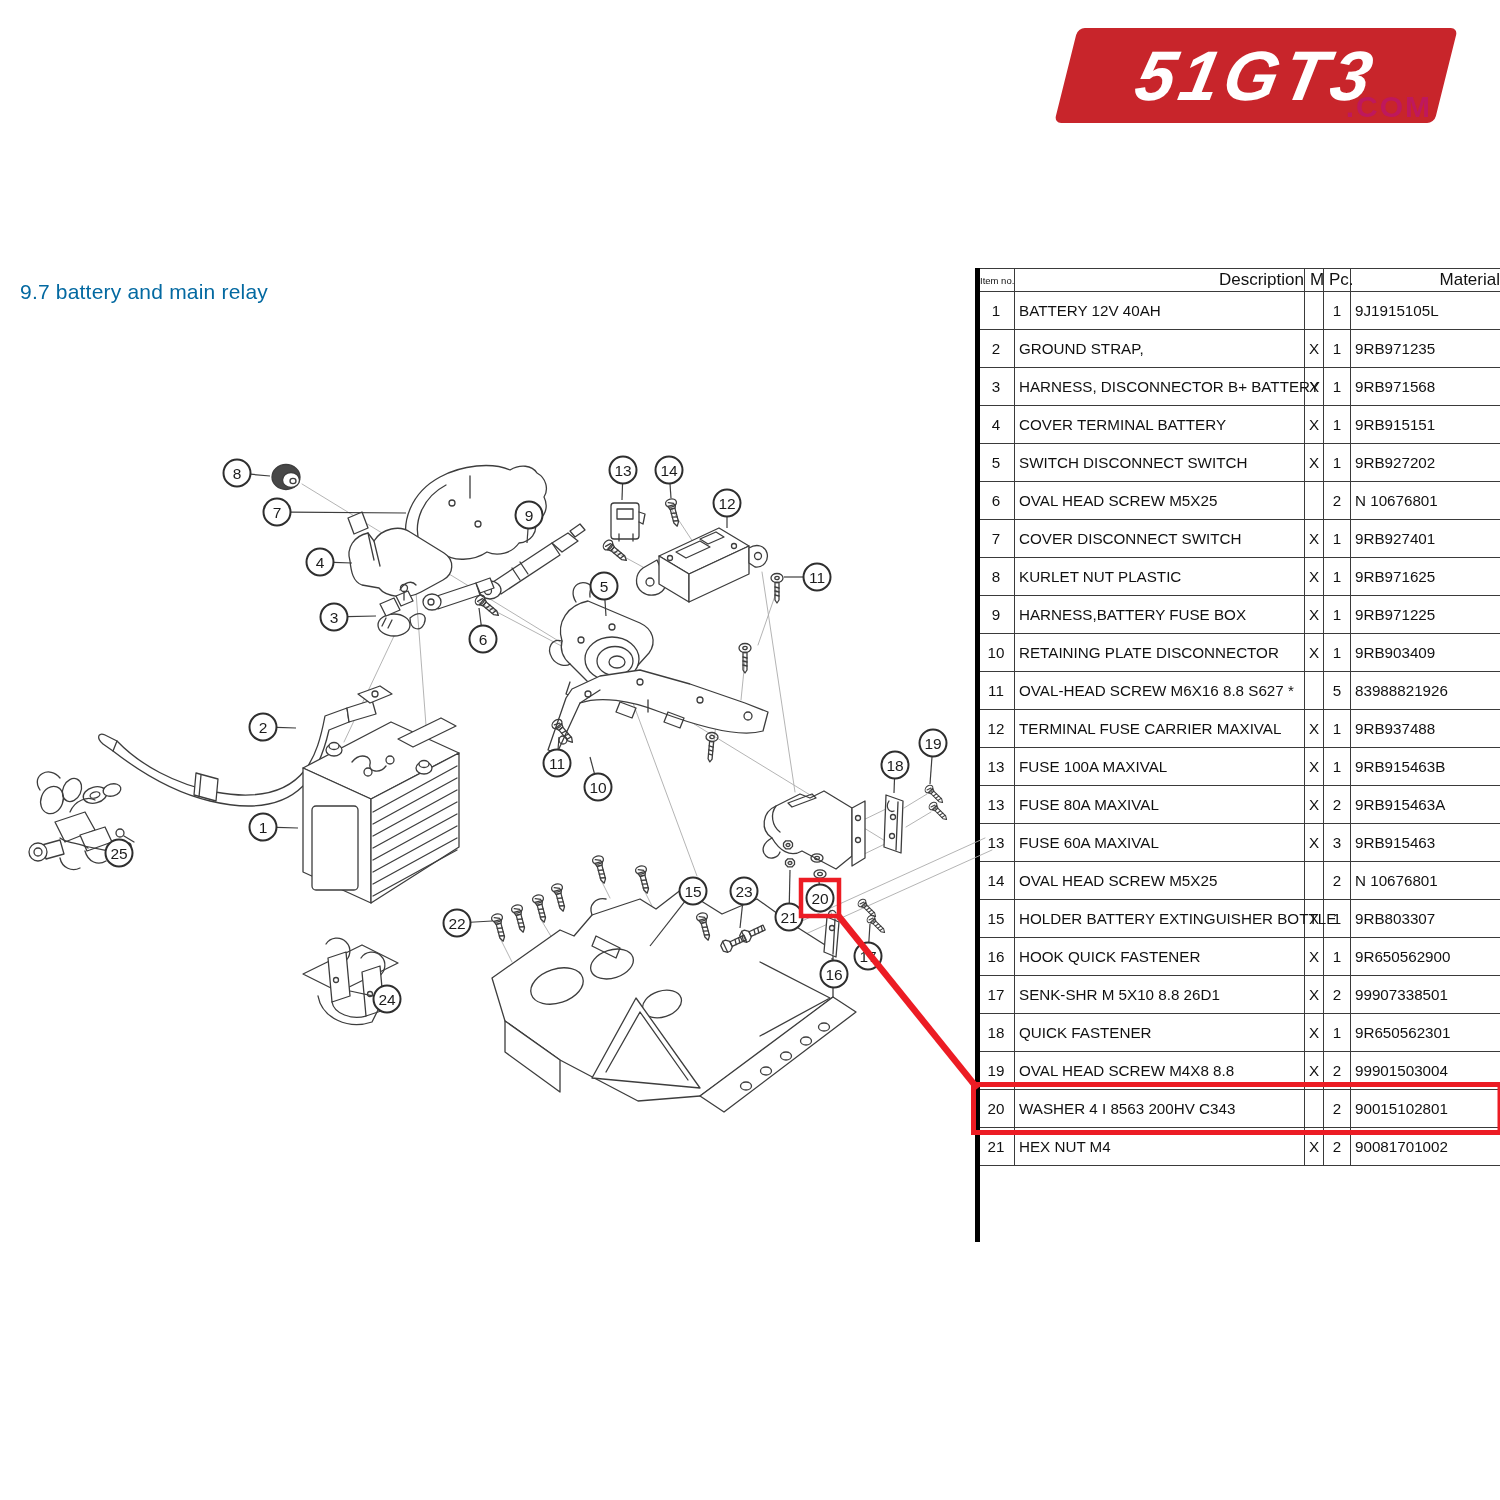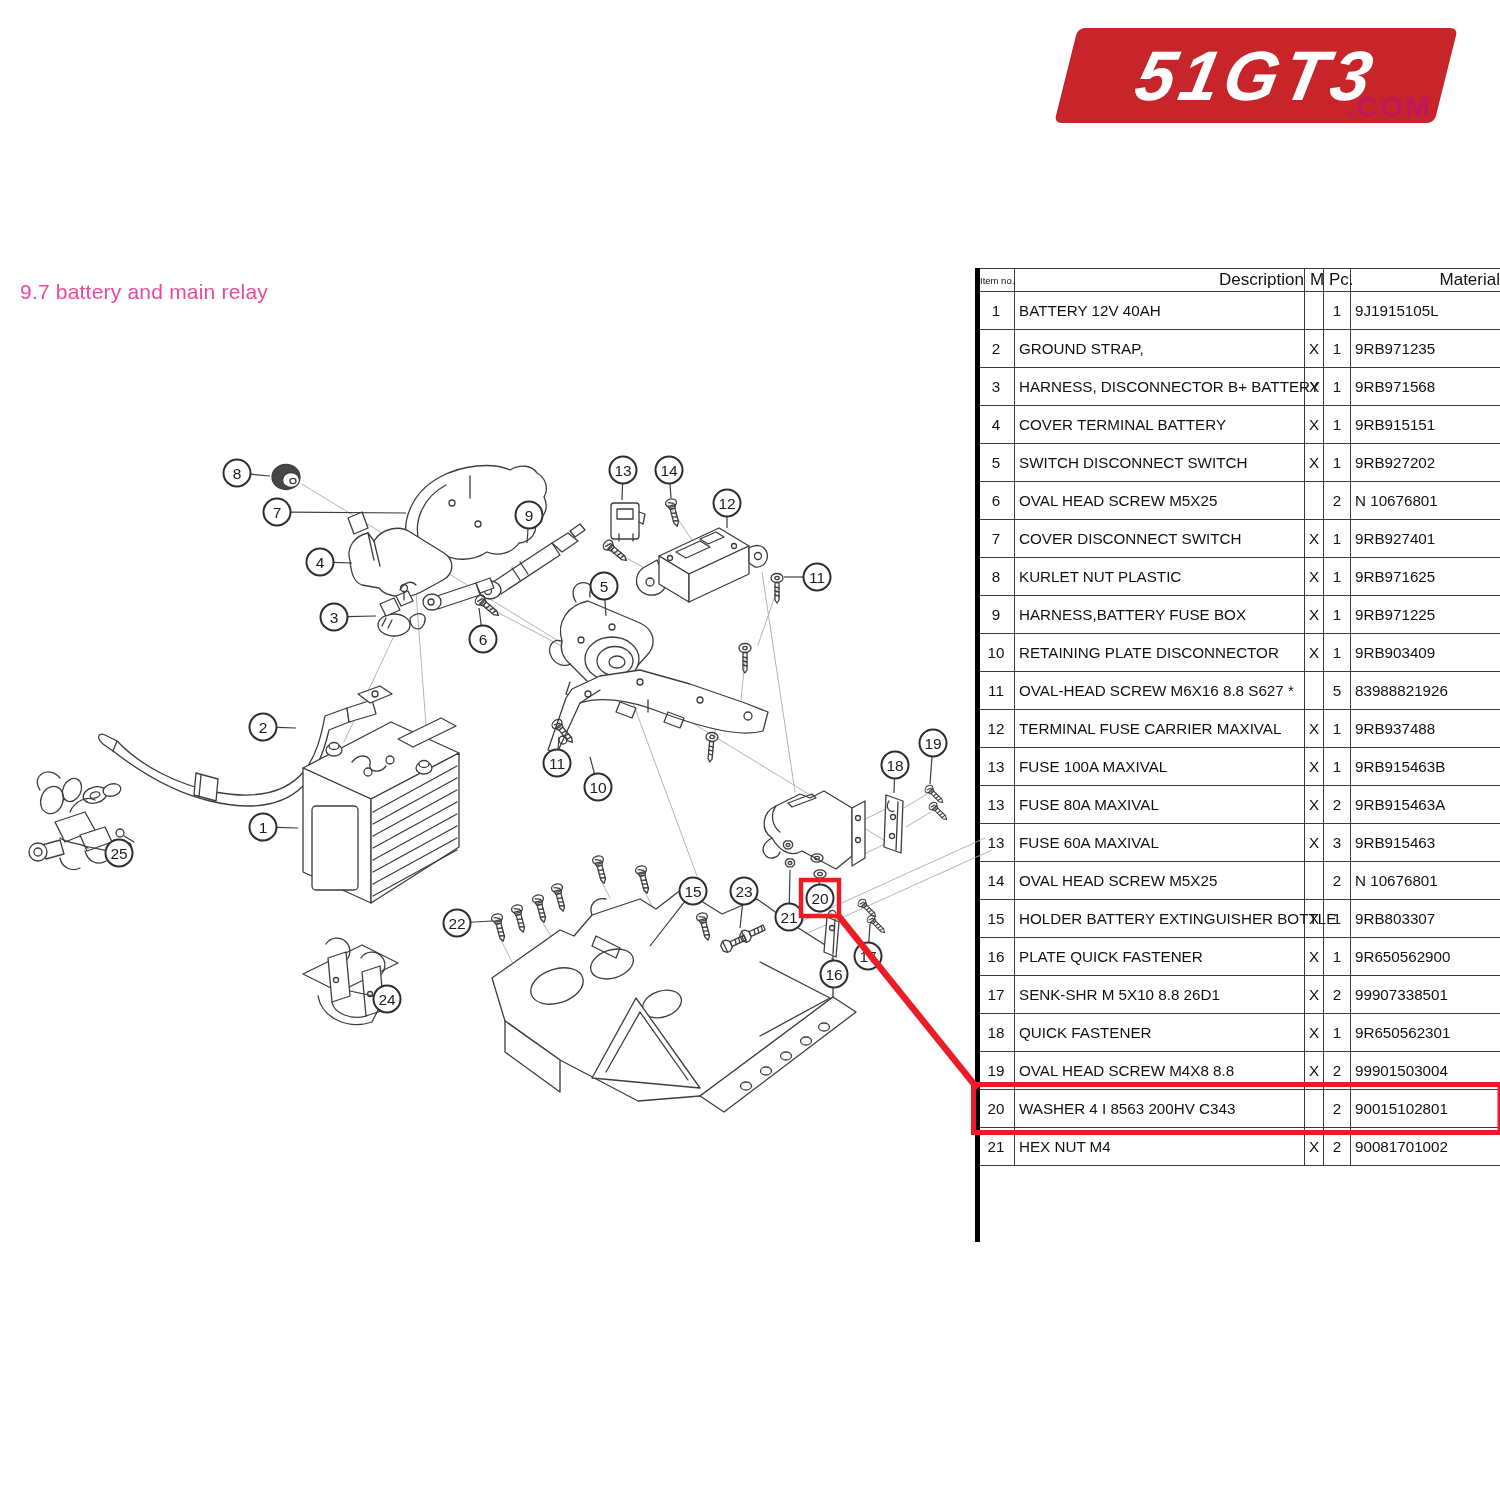--- a/index.html
+++ b/index.html
@@ -1,19 +1,19 @@
 <!DOCTYPE html>
 <html><head>
 <meta charset="utf-8">
 <style>
   html,body{margin:0;padding:0;background:#fff;}
   .page{position:relative;width:1500px;height:1500px;background:#ffffff;overflow:hidden;
         font-family:"Liberation Sans",sans-serif;color:#111;}
   
-  .title{position:absolute;left:20px;top:280px;font-size:21px;color:#ec4899;letter-spacing:0.2px;}
+  .title{position:absolute;left:20px;top:280px;font-size:21px;color:#0369a1;letter-spacing:0.2px;}
   
   .logo-band{position:absolute;left:1066px;top:28px;width:380px;height:95px;background:#c8252b;
              transform:skewX(-14deg);border-radius:7px;display:flex;align-items:center;justify-content:center;}
   .logo-text{font-style:italic;font-weight:bold;font-size:70px;color:#ffffff;letter-spacing:5px;transform:skewX(3deg);}
   .logo-tld{position:absolute;left:1200px;top:90px;width:232px;text-align:right;font-size:30px;
             font-weight:bold;color:#be185d;letter-spacing:2px;}
   
   .parts{position:absolute;left:977px;top:268px;width:523px;border-collapse:collapse;table-layout:fixed;}
   .parts th,.parts td{border:1.6px solid #3a3a3a;padding:0;overflow:visible;}
   .parts th:last-child,.parts td:last-child{border-right:none;}
@@ -176,21 +176,21 @@
         </tr>
         <tr>
           <td class="c-item">15</td>
           <td class="c-description">HOLDER BATTERY EXTINGUISHER BOTTLE</td>
           <td class="c-m">X</td>
           <td class="c-pc">1</td>
           <td class="c-material">9RB803307</td>
         </tr>
         <tr>
           <td class="c-item">16</td>
-          <td class="c-description">PLATE QUICK FASTENER</td>
+          <td class="c-description">HOOK QUICK FASTENER</td>
           <td class="c-m">X</td>
           <td class="c-pc">1</td>
           <td class="c-material">9R650562900</td>
         </tr>
         <tr>
           <td class="c-item">17</td>
           <td class="c-description">SENK-SHR M 5X10 8.8 26D1</td>
           <td class="c-m">X</td>
           <td class="c-pc">2</td>
           <td class="c-material">99907338501</td>

